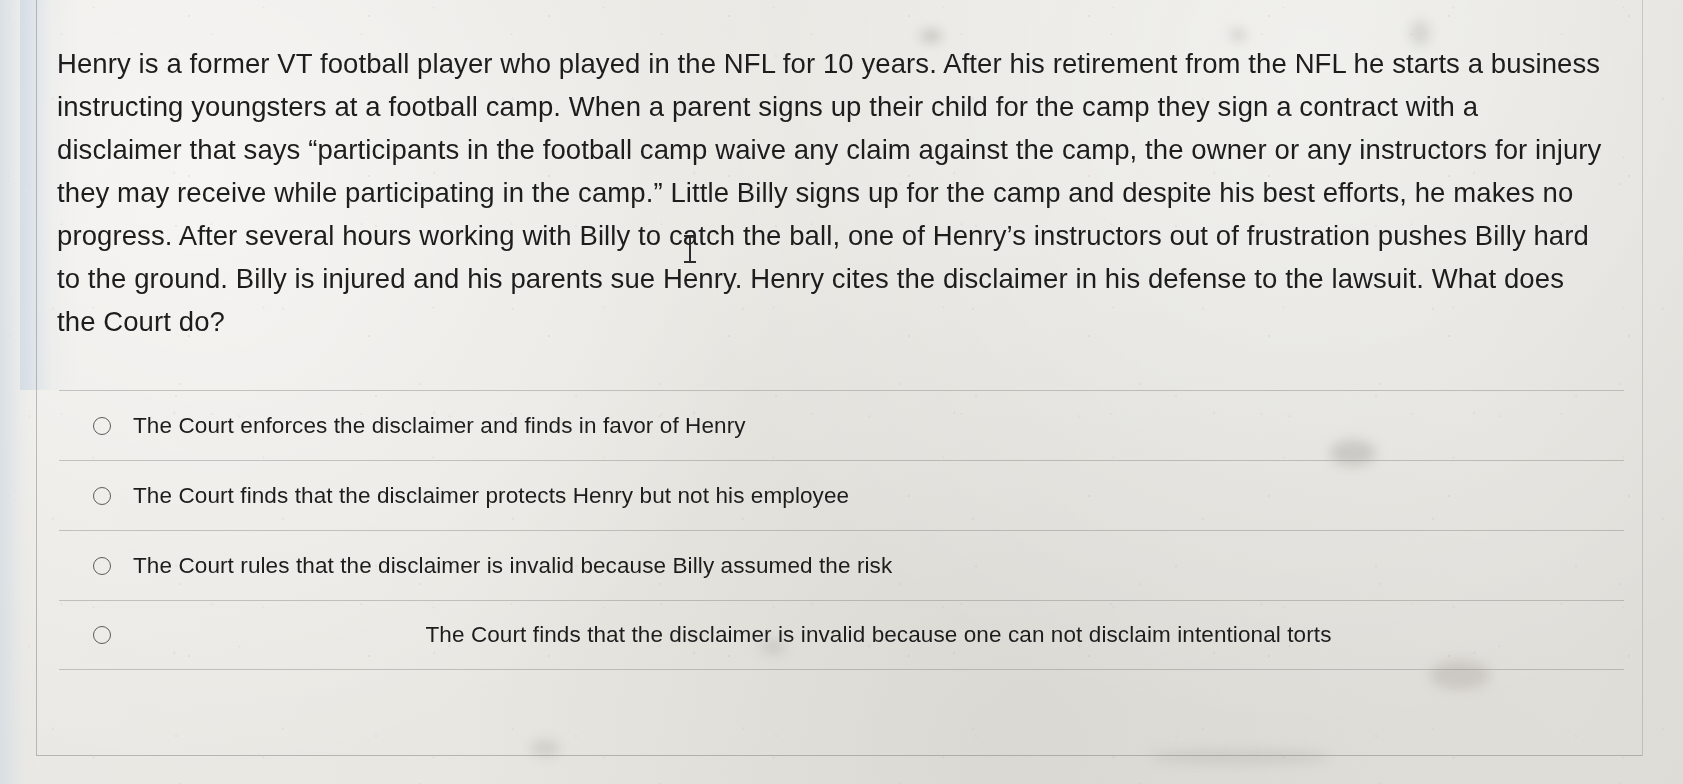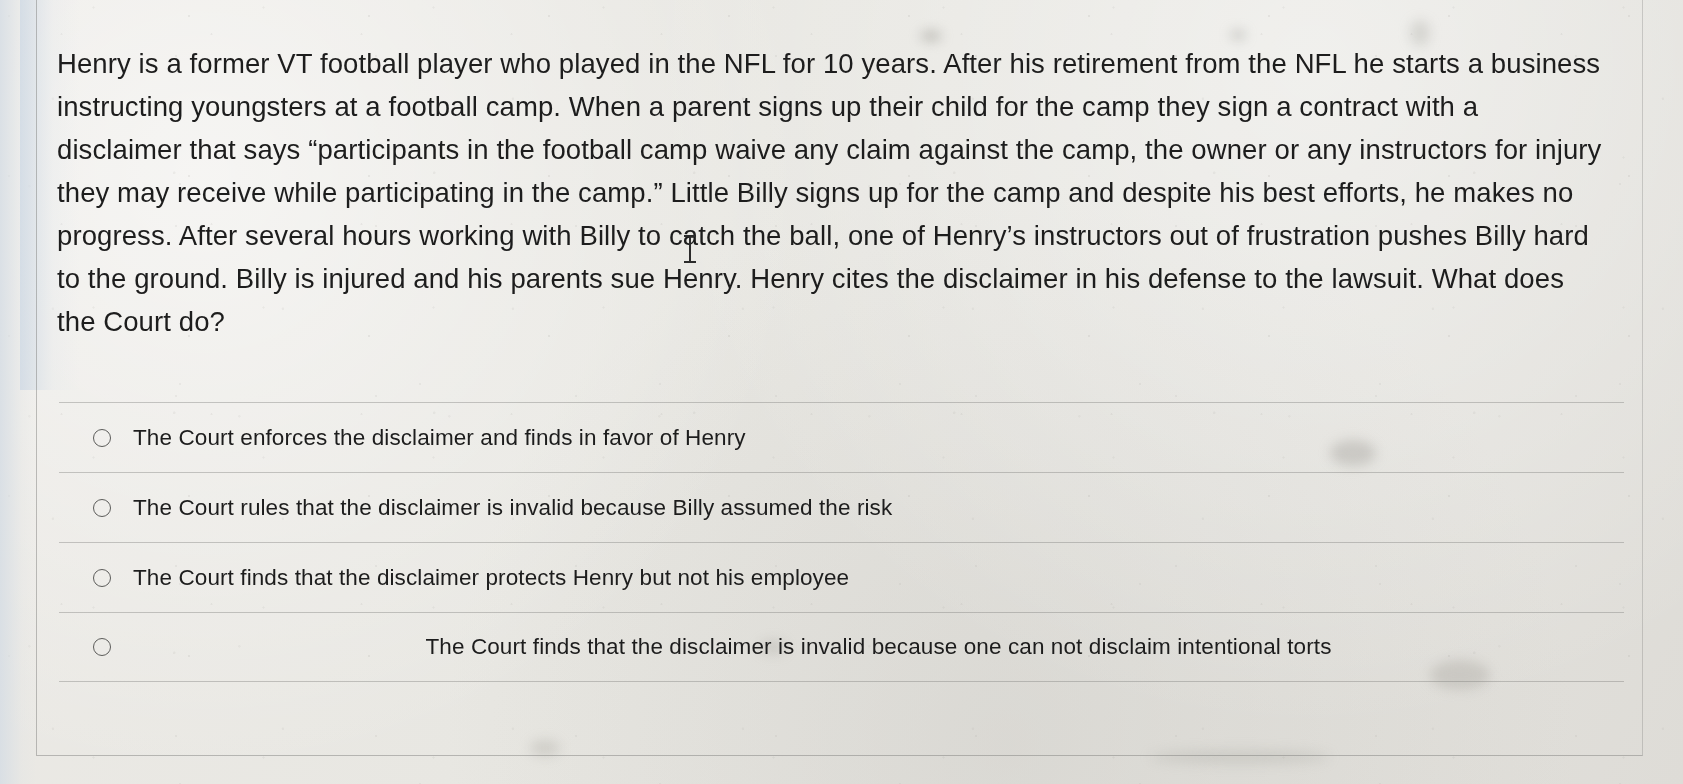--- a/index.html
+++ b/index.html
@@ -84,21 +84,20 @@
     line-height: 43px;
     color: #1d1d1d;
     letter-spacing: 0.1px;
   }
 
   .answers {
     position: absolute;
     left: 22px;
     top: 390px;
     width: 1565px;
-    margin-top: 12px;
   }
 
   .answer-row {
     position: relative;
     height: 70px;
     border-top: 1px solid rgba(125,125,122,0.40);
     display: flex;
     align-items: center;
     padding-left: 38px;
     box-sizing: border-box;
@@ -191,26 +190,26 @@
 
     <div class="answers">
 
       <div class="answer-row">
         <span class="radio"></span>
         <span class="answer-label">The Court enforces the disclaimer and finds in favor of Henry</span>
       </div>
 
       <div class="answer-row">
         <span class="radio"></span>
+        <span class="answer-label">The Court finds that the disclaimer protects Henry but not his employee</span>
+      </div>
+
+      <div class="answer-row">
+        <span class="radio"></span>
         <span class="answer-label">The Court rules that the disclaimer is invalid because Billy assumed the risk</span>
-      </div>
-
-      <div class="answer-row">
-        <span class="radio"></span>
-        <span class="answer-label">The Court finds that the disclaimer protects Henry but not his employee</span>
       </div>
 
       <div class="answer-row">
         <span class="radio"></span>
         <span class="answer-label">The Court finds that the disclaimer is invalid because one can not disclaim intentional torts</span>
       </div>
 
     </div>
   </div>
 

